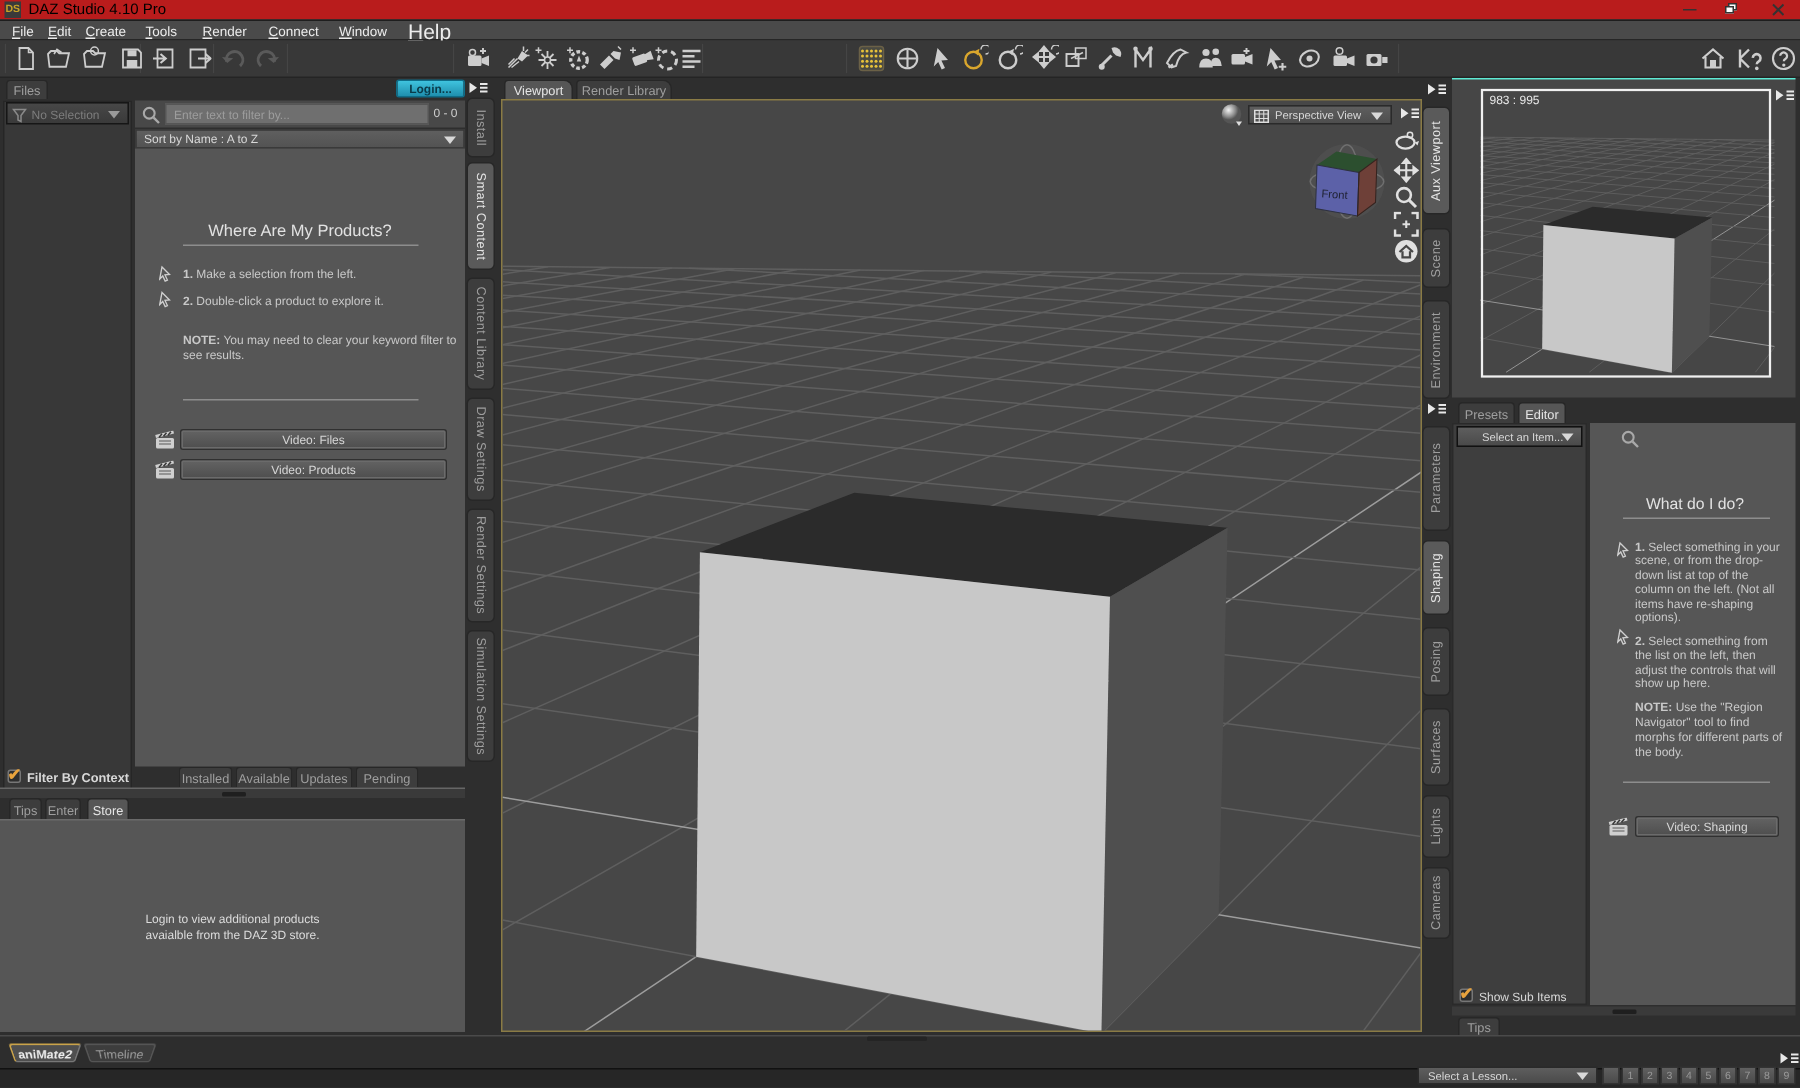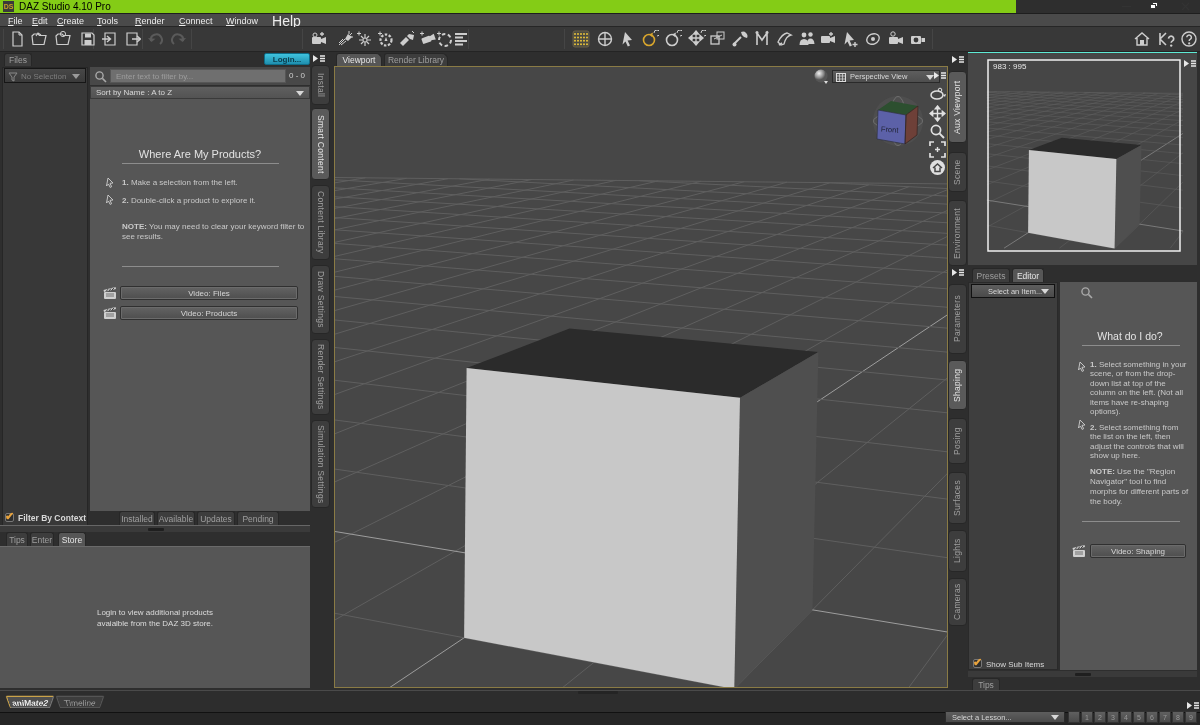--- a/index.html
+++ b/index.html
@@ -21,21 +21,21 @@
   outline:1px solid #6b6b6b; outline-offset:-2px; border-radius:2px; color:#d6d6d6;
   font-size:8px; text-align:center; }
 .ddl { position:absolute; background:linear-gradient(#616161,#515151); border:1px solid #2a2a2a;
   color:#d8d8d8; font-size:8px; }
 .ddl .ar { position:absolute; right:5px; top:50%; margin-top:-2px; width:0; height:0;
   border-left:4px solid transparent; border-right:4px solid transparent; border-top:5px solid #d8d8d8; }
 .hr { position:absolute; height:1px; background:#8d8d8d; }
 </style></head>
 <body>
 <div id="page">
-<div class="abs" style="left:0;top:0;width:1016px;height:13px;background:#84cc16;">
+<div class="abs" style="left:0;top:0;width:1200px;height:13px;background:#b91c1c;">
 <div class="abs" style="left:3px;top:1px;width:11px;height:11px;background:#3a3a3a;color:#c9a227;font-size:7px;font-weight:bold;text-align:center;line-height:11px;">DS</div>
 <div class="abs" style="left:19px;top:0px;color:#000;font-size:10px;line-height:13px;">DAZ Studio 4.10 Pro</div>
 <div class="abs" style="left:1122px;top:6px;width:9px;height:1px;background:#333;"></div>
 <div class="abs" style="left:1152px;top:2px;width:6px;height:5px;border:1px solid #333;background:#fff;"></div>
 <div class="abs" style="left:1150px;top:4px;width:6px;height:5px;border:1px solid #333;background:#fff;"></div>
 <svg class="abs" style="left:1181px;top:2px" width="9" height="9">
         <path d="M1 1 L8 8 M8 1 L1 8" stroke="#333" stroke-width="1.3"></path>
       </svg>
 </div>
 <div class="abs" style="left:0;top:13px;width:1200px;height:14px;background:#4a4a4a;border-top:1px solid #1e1e1e;border-bottom:1px solid #262626;">
@@ -364,21 +364,21 @@
       <defs>
         <radialGradient id="sph" cx="35%" cy="30%">
           <stop offset="0%" stop-color="#f2f2f2"></stop>
           <stop offset="70%" stop-color="#8a8a8a"></stop>
           <stop offset="100%" stop-color="#555"></stop>
         </radialGradient>
       </defs>
       <circle cx="7" cy="7" r="6.5" fill="url(#sph)"></circle>
       <path d="M10 12 l4 0 -2 3 z" fill="#ddd"></path>
     </svg>
-<div class="ddl" style="left:832px;top:70px;width:108px;height:13px;line-height:12px;background:linear-gradient(#5e5e5e,#4e4e4e);"><svg class="abs" style="left:3px;top:2px" width="10" height="9">
+<div class="ddl" style="left:832px;top:70px;width:96px;height:13px;line-height:12px;background:linear-gradient(#5e5e5e,#4e4e4e);"><svg class="abs" style="left:3px;top:2px" width="10" height="9">
         <rect x="0.5" y="0.5" width="9" height="8" fill="none" stroke="#ddd"></rect>
         <path d="M3.5 0.5 v8 M6.5 0.5 v8 M0.5 3 h9 M0.5 6 h9" stroke="#ddd" stroke-width="0.7"></path>
       </svg><span style="padding-left:17px;font-size:7.5px;">Perspective View</span><span class="ar"></span></div>
 <svg class="abs" style="left:933px;top:70px" width="14" height="11">
       <path d="M1 2 l5 3.5 -5 3.5 z" fill="#e8e8e8"></path>
       <path d="M8 3 h5 M8 5.5 h5 M8 8 h5" stroke="#e8e8e8" stroke-width="1.4"></path>
     </svg>
 <svg class="abs" style="left:929px;top:86px" width="17" height="17" viewBox="0 0 17 17">
       <ellipse cx="8" cy="9" rx="6" ry="4" fill="none" stroke="#e0e0e0" stroke-width="1.5"></ellipse>
       <path d="M14 9 l3 -1 -1 3 z" fill="#e0e0e0"></path>

